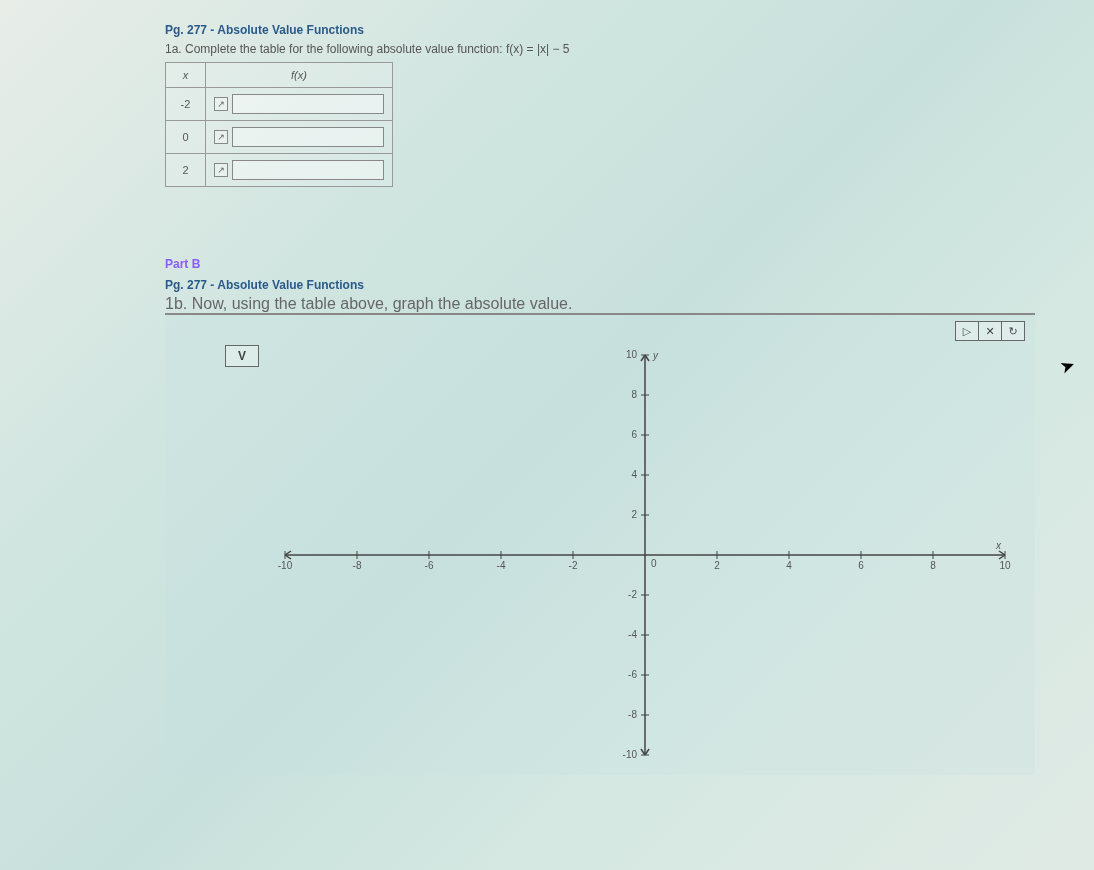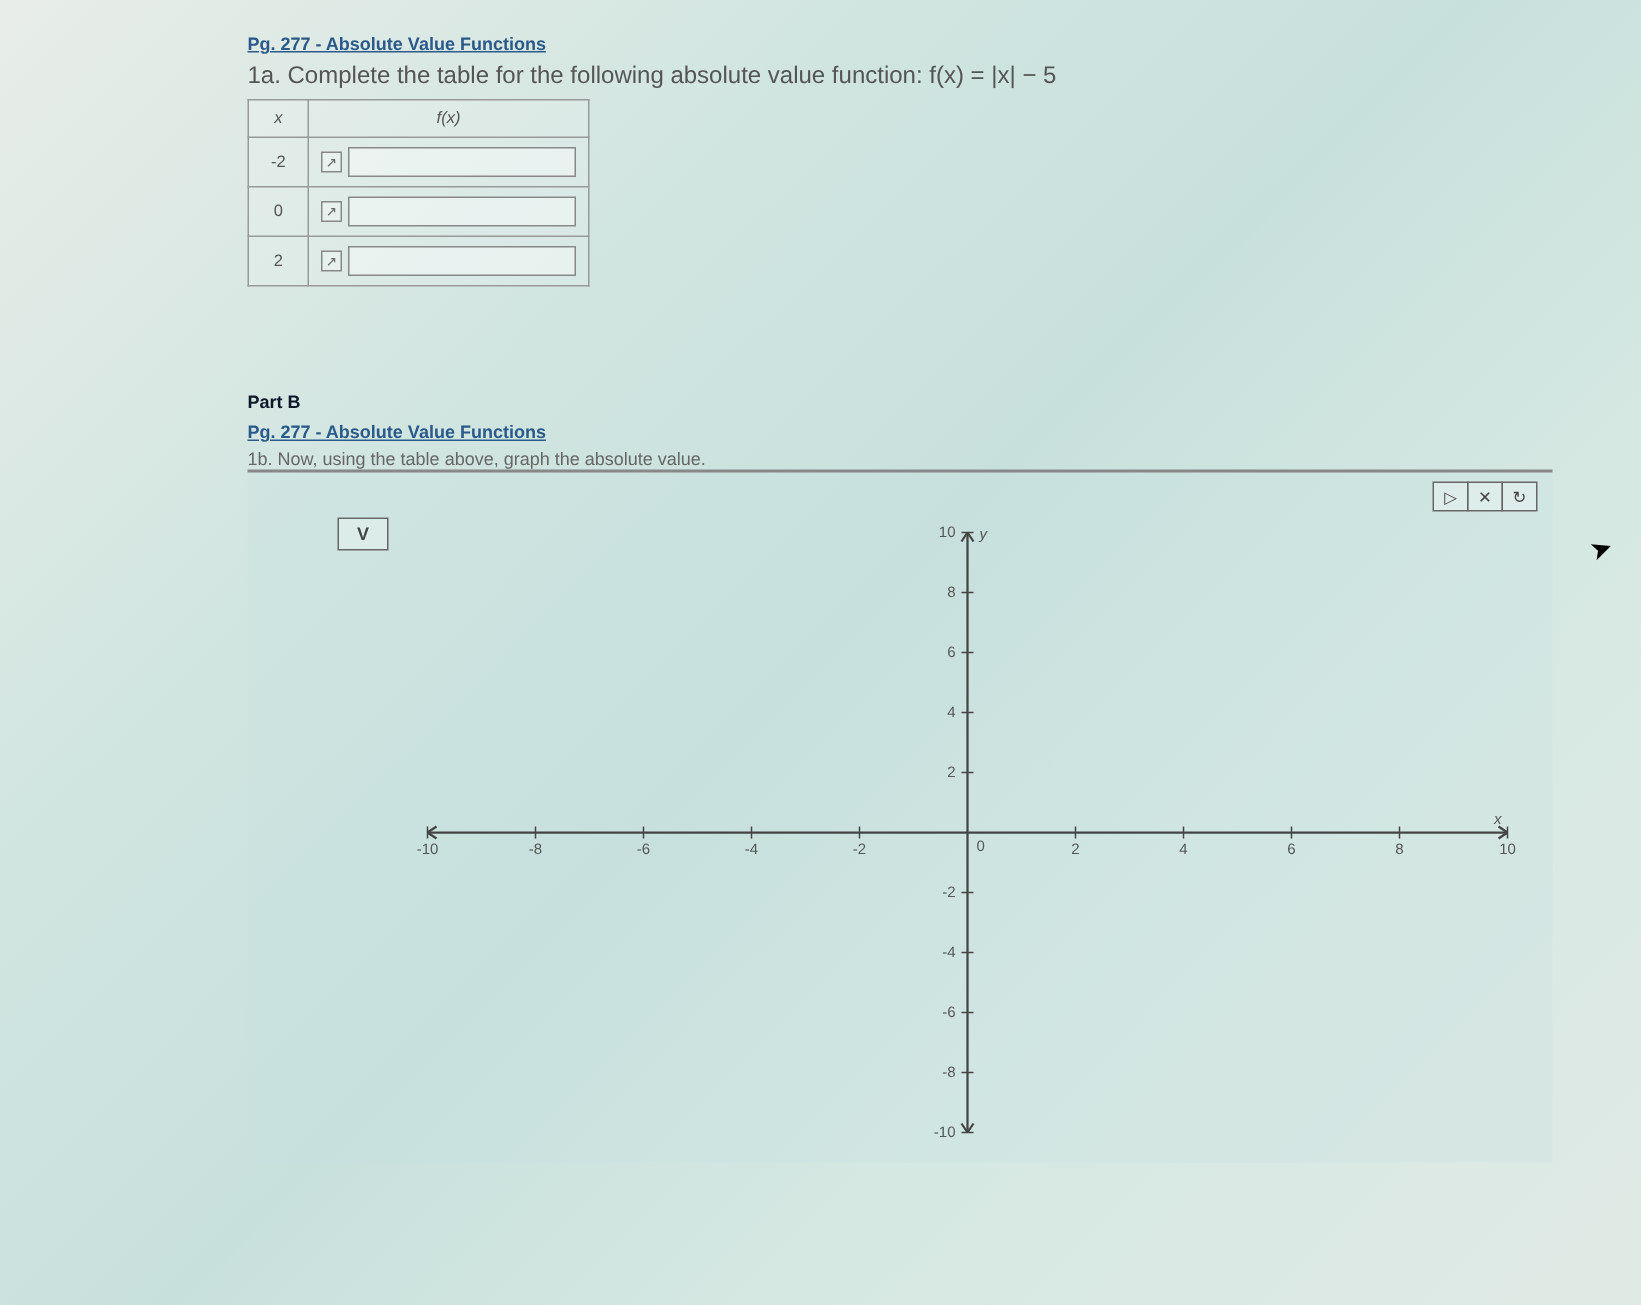--- a/index.html
+++ b/index.html
@@ -11,26 +11,25 @@
     width: 1094px;
     height: 870px;
     overflow: hidden;
     color: #333;
   }
   .page {
     padding: 20px 0 0 165px;
   }
   .title-link {
     color: #2a5a8a;
-    text-decoration: underline;
     font-size: 12px;
     font-weight: bold;
   }
   .instruction {
-    font-size: 16px;
+    font-size: 12px;
     color: #555;
     margin: 4px 0 6px 0;
   }
   .func-table {
     border-collapse: collapse;
     border: 1px solid #999;
   }
   .func-table th, .func-table td {
     border: 1px solid #999;
     padding: 6px 8px;
@@ -66,25 +65,25 @@
     background: rgba(255,255,255,0.4);
     font-size: 11px;
     padding: 0 4px;
   }
   .part-b {
     margin-top: 70px;
   }
   .part-label {
     font-size: 12px;
     font-weight: bold;
-    color: #0f172a;
+    color: #8b5cf6;
     margin-bottom: 4px;
   }
   .sub-instruction {
-    font-size: 12px;
+    font-size: 16px;
     color: #666;
     margin: 2px 0 0 0;
   }
   .testing-view {
     font-size: 11px;
     color: #5a8aa0;
     margin: 20px 0 4px 0;
   }
   .graph-panel {
     width: 870px;

